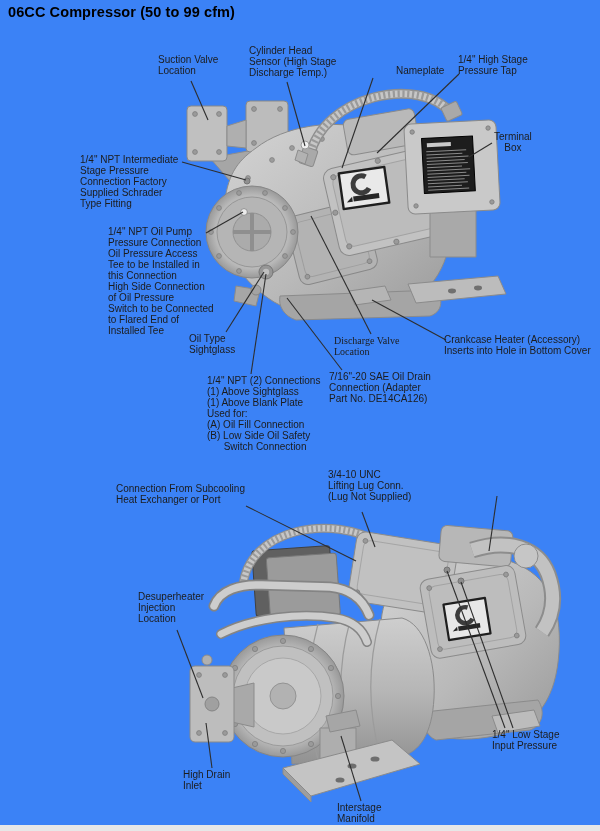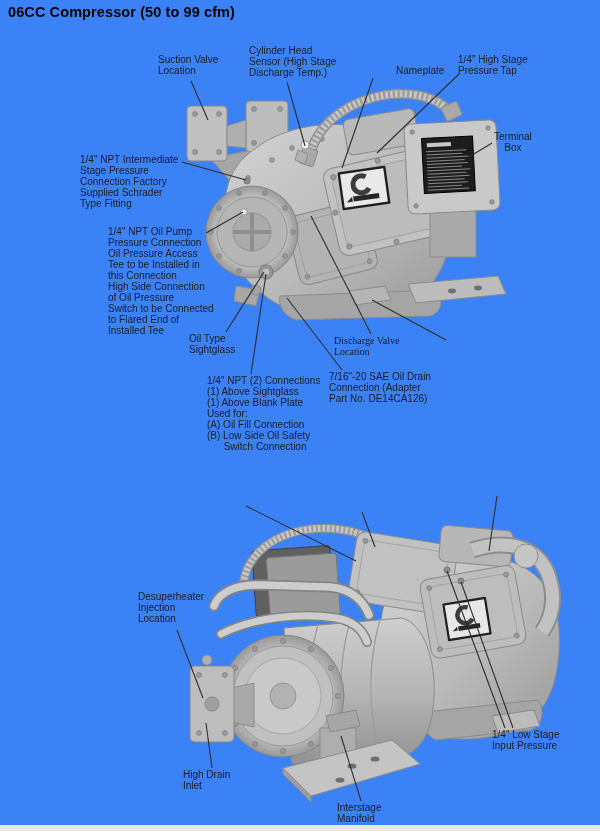--- a/index.html
+++ b/index.html
@@ -351,21 +351,28 @@
 (1) Above Blank Plate
 Used for:
 (A) Oil Fill Connection
 (B) Low Side Oil Safety
       Switch Connection</div>
   <div class="lbl c" style="left:334px;top:335px;width:86px;font-family:Liberation Serif, serif;">Discharge Valve
 Location</div>
   <div class="lbl c" style="left:329px;top:371px;width:106px;">7/16"-20 SAE Oil Drain
 Connection (Adapter
 Part No. DE14CA126)</div>
-
+  <div class="lbl" style="left:444px;top:334px;">Crankcase Heater (Accessory)
+Inserts into Hole in Bottom Cover</div>
+
+  <div class="lbl" style="left:116px;top:483px;">Connection From Subcooling
+Heat Exchanger or Port</div>
+  <div class="lbl" style="left:328px;top:469px;">3/4-10 UNC
+Lifting Lug Conn.
+(Lug Not Supplied)</div>
   <div class="lbl c" style="left:138px;top:591px;width:76px;">Desuperheater
 Injection
 Location</div>
   <div class="lbl c" style="left:183px;top:769px;width:64px;">High Drain
 Inlet</div>
   <div class="lbl" style="left:337px;top:802px;">Interstage
 Manifold</div>
   <div class="lbl" style="left:492px;top:729px;">1/4" Low Stage
 Input Pressure</div>
 

